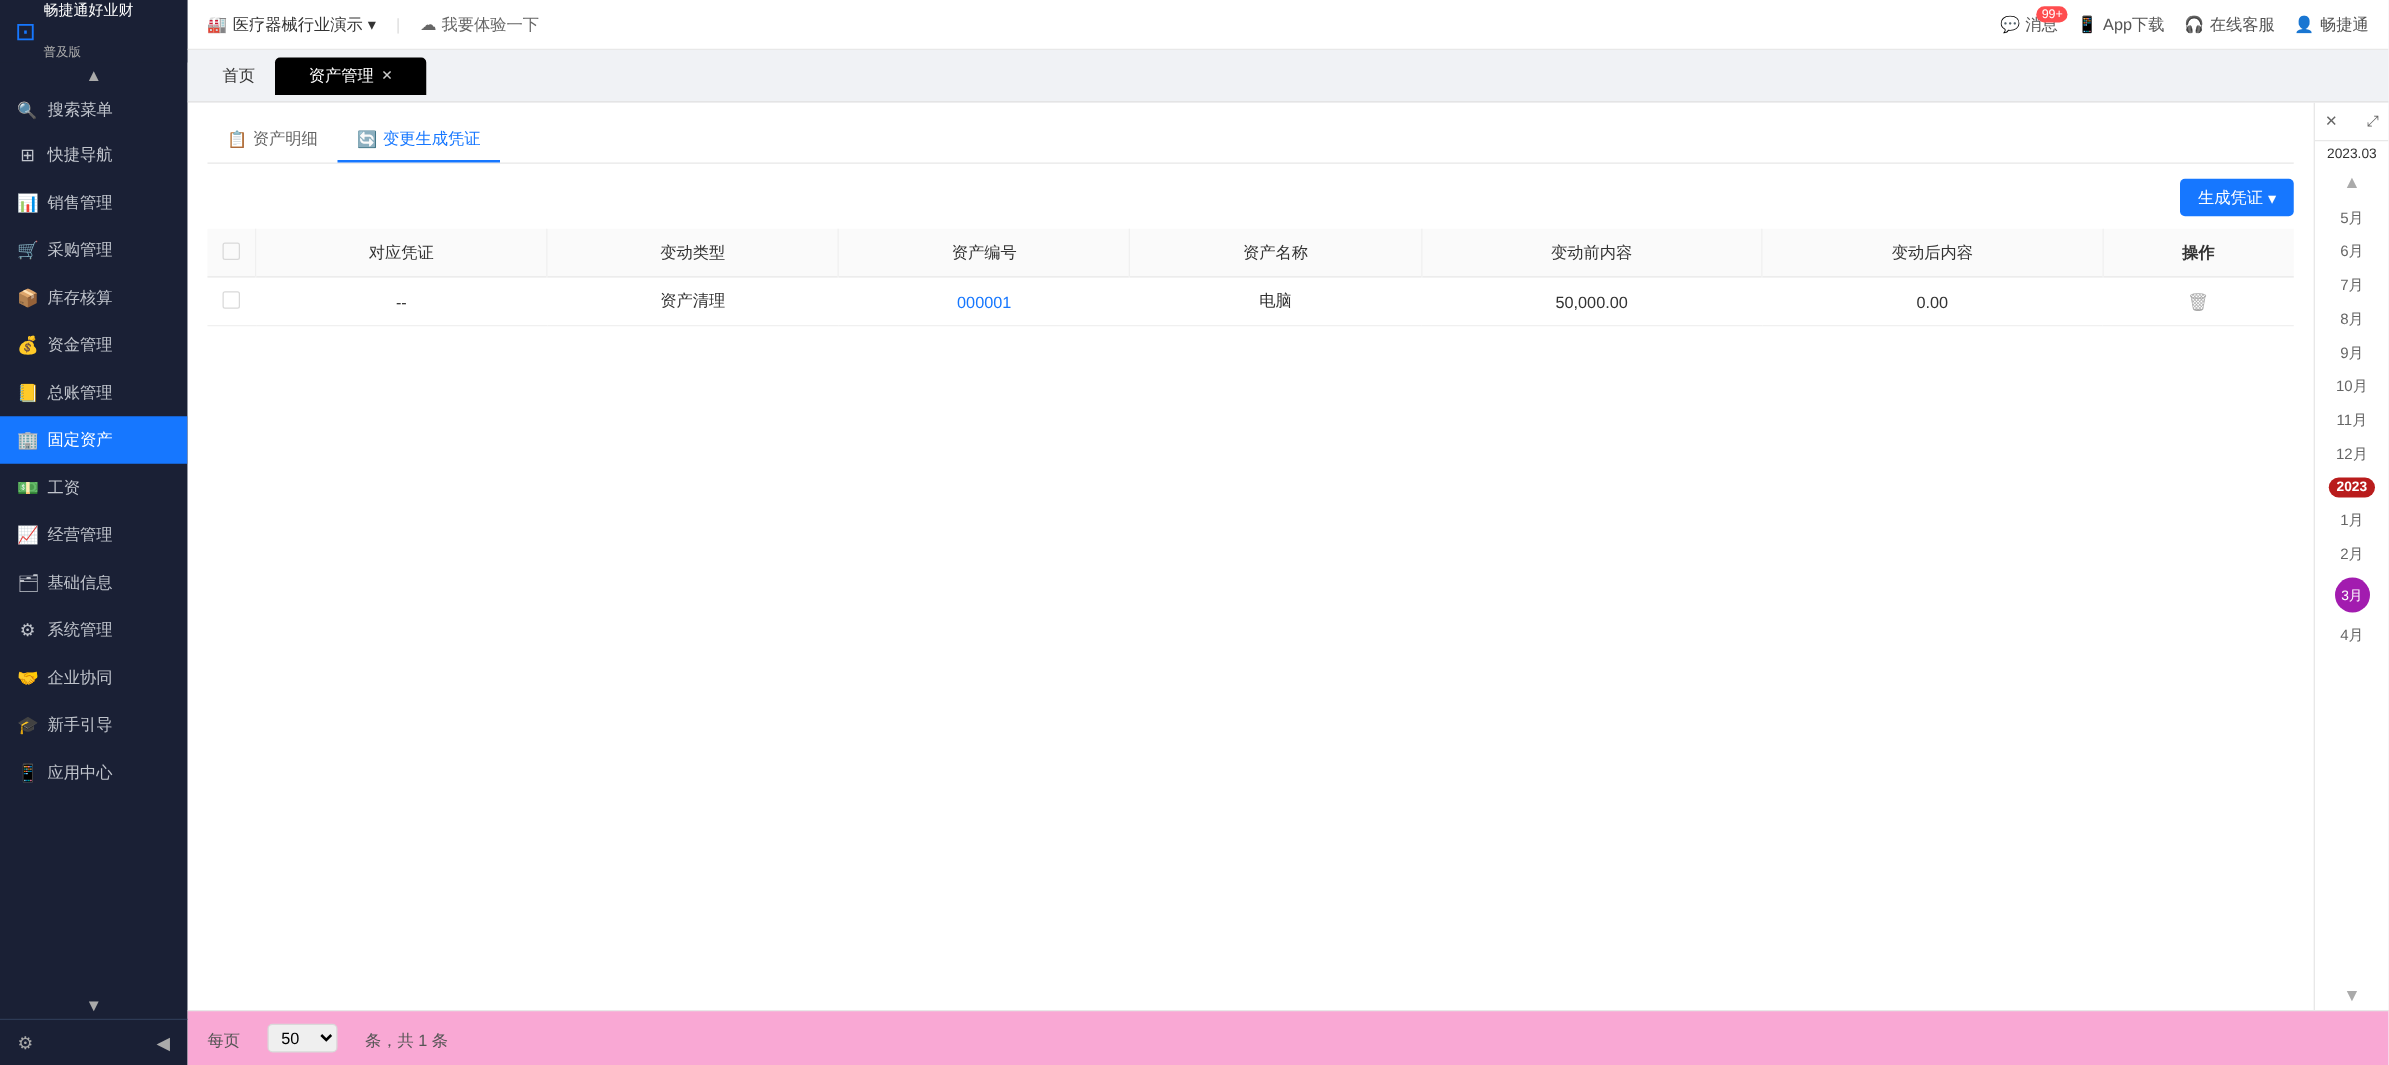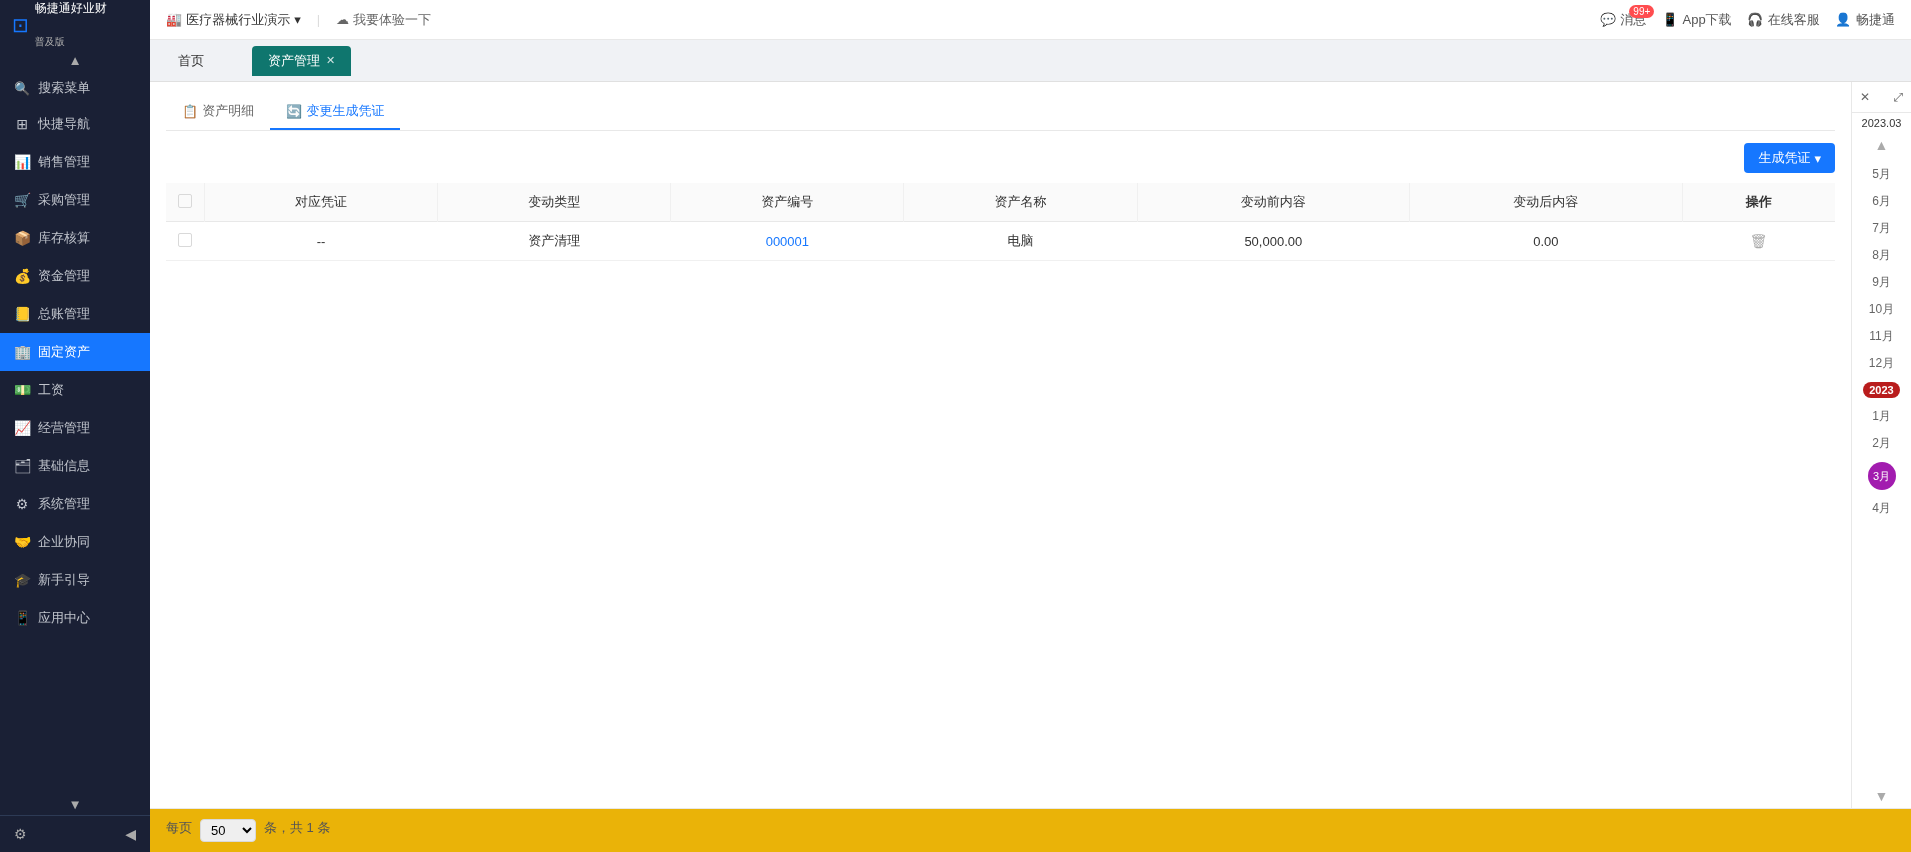--- a/index.html
+++ b/index.html
@@ -121,41 +121,40 @@
       right: -8px;
     }
 
     
     .tab-bar {
       height: 42px;
       background: #f0f2f5;
       display: flex;
       align-items: center;
       padding: 0 16px;
-      gap: 16px;
+      gap: 4px;
       border-bottom: 1px solid #e0e0e0;
       flex-shrink: 0;
     }
     .tab-home {
       padding: 6px 12px;
       font-size: 13px;
       color: #333;
       cursor: pointer;
     }
     .tab-active {
-      background: #0f766e;
+      background: #000000;
       color: #fff;
-      padding: 6px 16px;
+      padding: 6px 27px;
       border-radius: 4px 4px 0 0;
       font-size: 13px;
       display: flex;
       align-items: center;
       gap: 6px;
       cursor: pointer;
-      margin-left: 20px;
     }
     .tab-close { font-size: 11px; color: rgba(255,255,255,0.8); cursor: pointer; }
 
     
     .content-area {
       flex: 1;
       display: flex;
       overflow: hidden;
     }
 
@@ -295,27 +294,27 @@
       justify-content: center;
       padding: 4px;
       cursor: pointer;
       color: #aaa;
       font-size: 14px;
     }
 
     
     .pagination-bar {
       display: flex;
-      align-items: flex-start;
+      align-items: flex-end;
       padding: 10px 16px;
       border-top: 1px solid #e8e8e8;
       font-size: 13px;
       color: #555;
-      gap: 8px;
-      background: #eab308;
+      gap: 22px;
+      background: #f9a8d4;
       flex-shrink: 0;
     }
     .page-size-select {
       padding: 2px 6px;
       border: 1px solid #d9d9d9;
       border-radius: 4px;
       font-size: 13px;
     }
 
     

